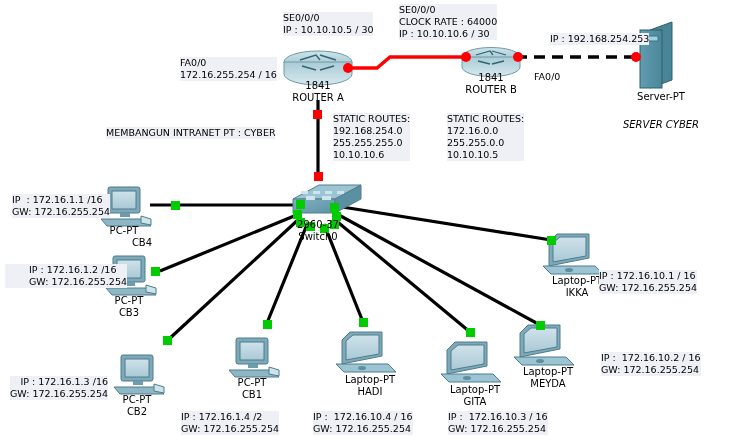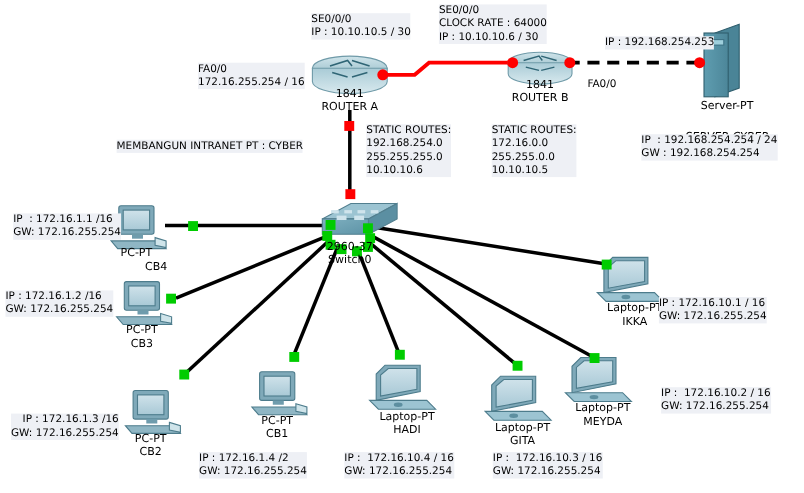--- a/index.html
+++ b/index.html
@@ -196,34 +196,32 @@
   <div class="ttl" style="left:106px;top:127px;">MEMBANGUN INTRANET PT : CYBER</div>
 
   <div class="devname" style="left:283px;top:80px;width:70px;">1841</div>
   <div class="devname" style="left:283px;top:92px;width:70px;">ROUTER A</div>
 
   <div class="devname" style="left:456px;top:72px;width:70px;">1841</div>
   <div class="devname" style="left:456px;top:84px;width:70px;">ROUTER B</div>
 
   <div class="devname" style="left:611px;top:91px;width:100px;">Server-PT</div>
   <div class="devname" style="left:611px;top:119px;width:100px;font-style:italic;">SERVER CYBER</div>
-  <div class="ttl" style="left:583px;top:122px;">IP  : 192.168.254.254 / 24
-GW : 192.168.254.254</div>
 
   <div class="devname" style="left:283px;top:219px;width:70px;">2960-37</div>
   <div class="devname" style="left:283px;top:231px;width:70px;">Switch0</div>
 
   <div class="devname" style="left:89px;top:225px;width:70px;">PC-PT</div>
   <div class="devname" style="left:107px;top:237px;width:70px;">CB4</div>
   <div class="ttl" style="left:12px;top:194px;">IP  : 172.16.1.1 /16
 GW: 172.16.255.254</div>
 
   <div class="devname" style="left:94px;top:295px;width:70px;">PC-PT</div>
   <div class="devname" style="left:94px;top:307px;width:70px;">CB3</div>
-  <div class="ttl" style="left:5px;top:264px;">IP : 172.16.1.2 /16
+  <div class="ttl" style="left:5px;top:264px;padding-left:24px;">IP : 172.16.1.2 /16
 GW: 172.16.255.254</div>
 
   <div class="devname" style="left:102px;top:394px;width:70px;">PC-PT</div>
   <div class="devname" style="left:102px;top:406px;width:70px;">CB2</div>
   <div class="ttl" style="left:10px;top:376px;text-align:right;">IP : 172.16.1.3 /16
 GW: 172.16.255.254</div>
 
   <div class="devname" style="left:217px;top:377px;width:70px;">PC-PT</div>
   <div class="devname" style="left:217px;top:389px;width:70px;">CB1</div>
   <div class="ttl" style="left:181px;top:411px;">IP : 172.16.1.4 /2

